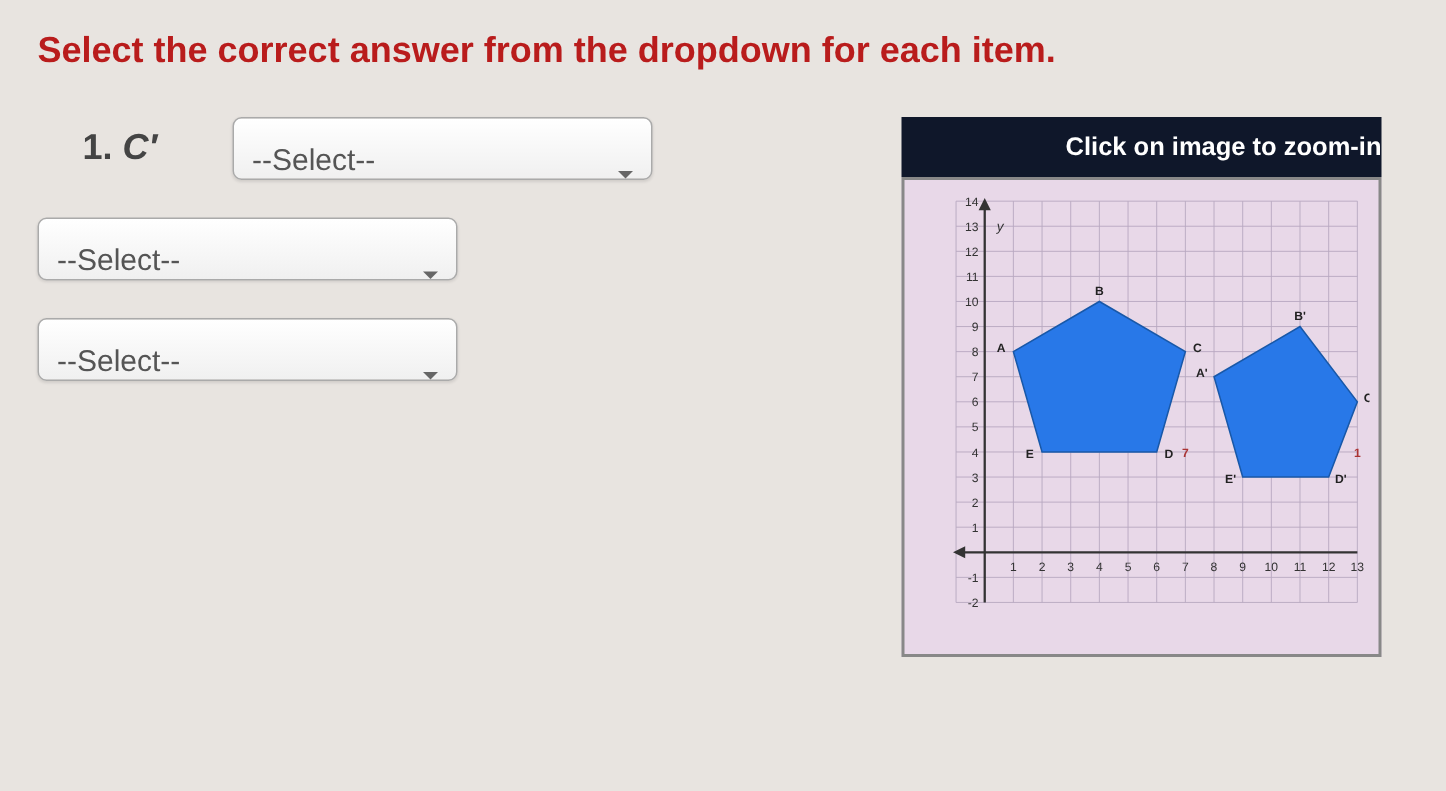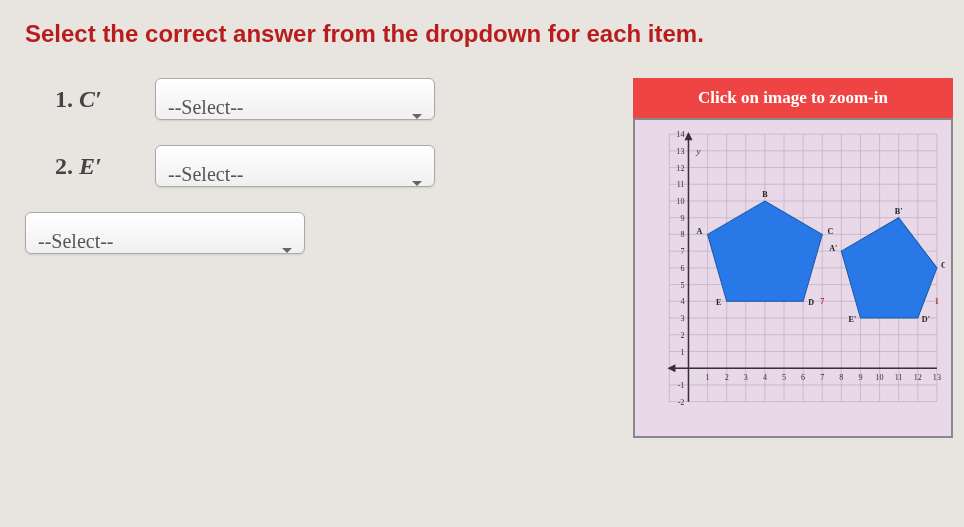--- a/index.html
+++ b/index.html
@@ -12,22 +12,21 @@
       color: #333;
     }
     .instruction {
       font-size: 24px;
       font-weight: bold;
       color: #b91c1c;
       margin-bottom: 30px;
     }
     .content-row {
       display: flex;
-      gap: 48px;
-      font-family: Liberation Serif, serif;
+      gap: 16px;
     }
     .questions {
       flex: 0 0 auto;
       width: 560px;
     }
     .question-item {
       display: flex;
       align-items: center;
       margin-bottom: 25px;
     }
@@ -64,25 +63,25 @@
       height: 0;
       border-left: 5px solid transparent;
       border-right: 5px solid transparent;
       border-top: 5px solid #666;
     }
     .image-panel {
       flex: 0 0 auto;
       width: 320px;
     }
     .zoom-header {
-      background: #ef4444;
+      background: #0f172a;
       color: white;
       font-weight: bold;
       font-size: 17px;
-      text-align: center;
+      text-align: right;
       padding: 10px 0;
     }
     .graph-container {
       border: 2px solid #888;
       background: #e8d8e8;
       padding: 6px;
       cursor: pointer;
     }
     .graph-svg {
       display: block;
@@ -105,24 +104,20 @@
         <span>1.</span>
         <span class="prime"><span>C</span><span>′</span></span>
       </div>
       <div class="dropdown">
         <span class="dropdown-text">--Select--</span>
         <span class="dropdown-arrow"></span>
       </div>
     </div>
 
     <div class="question-item">
-      <div class="question-label">
-        <span>2.</span>
-        <span class="prime"><span>E</span><span>′</span></span>
-      </div>
       <div class="dropdown">
         <span class="dropdown-text">--Select--</span>
         <span class="dropdown-arrow"></span>
       </div>
     </div>
 
     <div class="question-item">
       <div class="dropdown">
         <span class="dropdown-text">--Select--</span>
         <span class="dropdown-arrow"></span>

